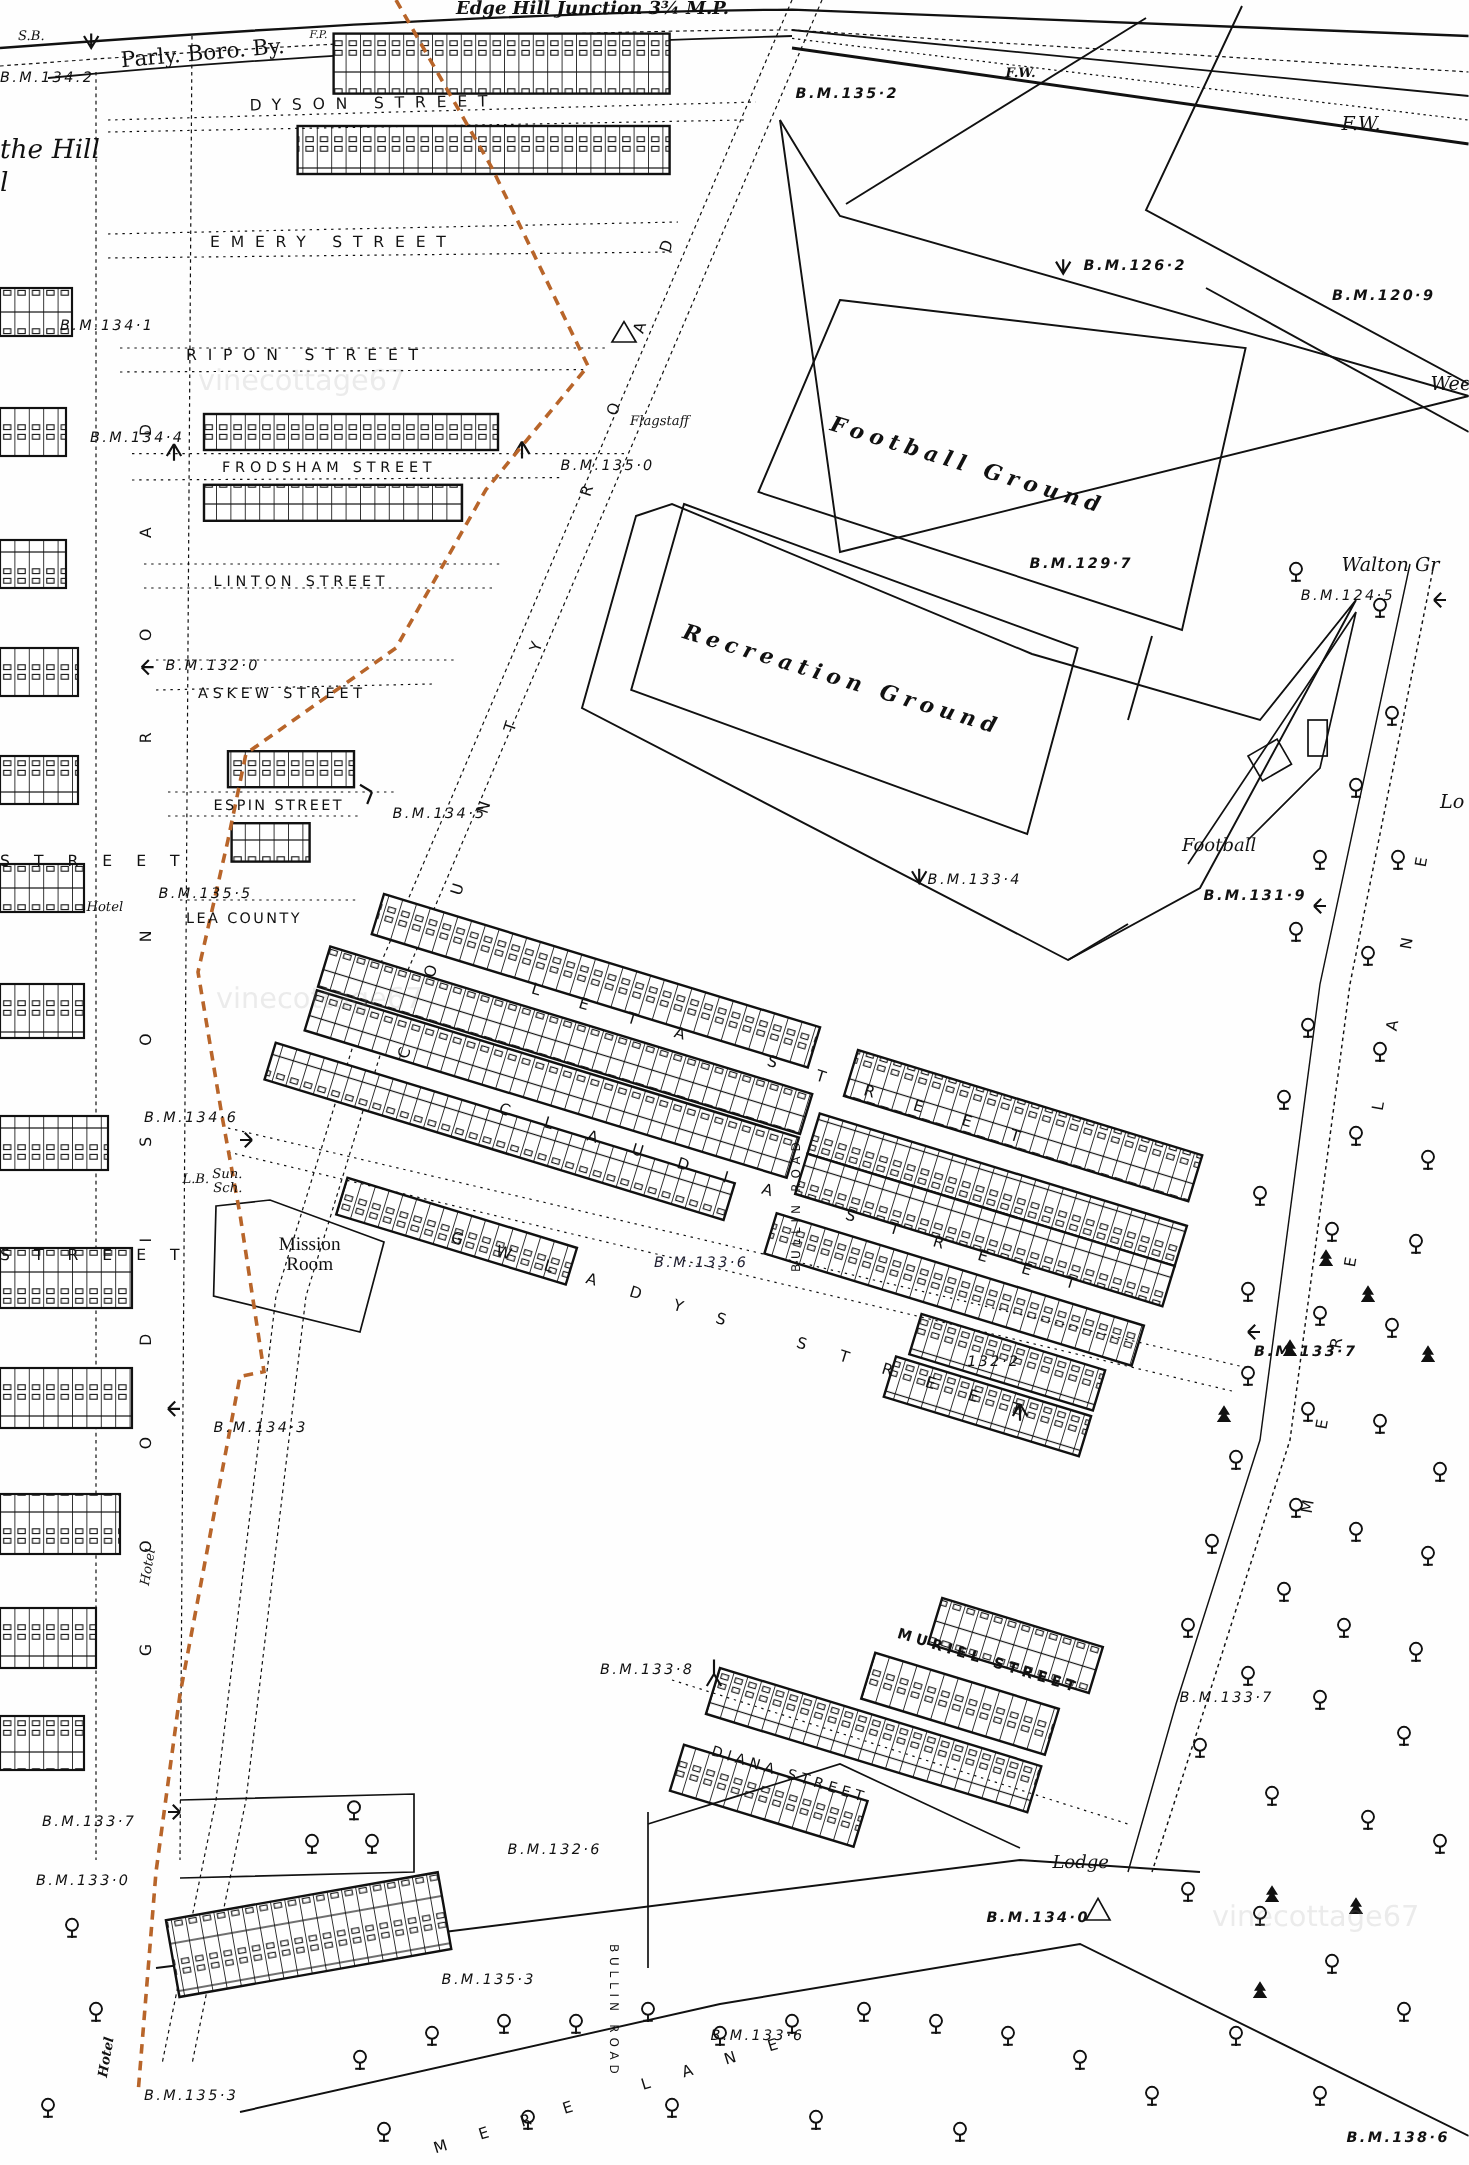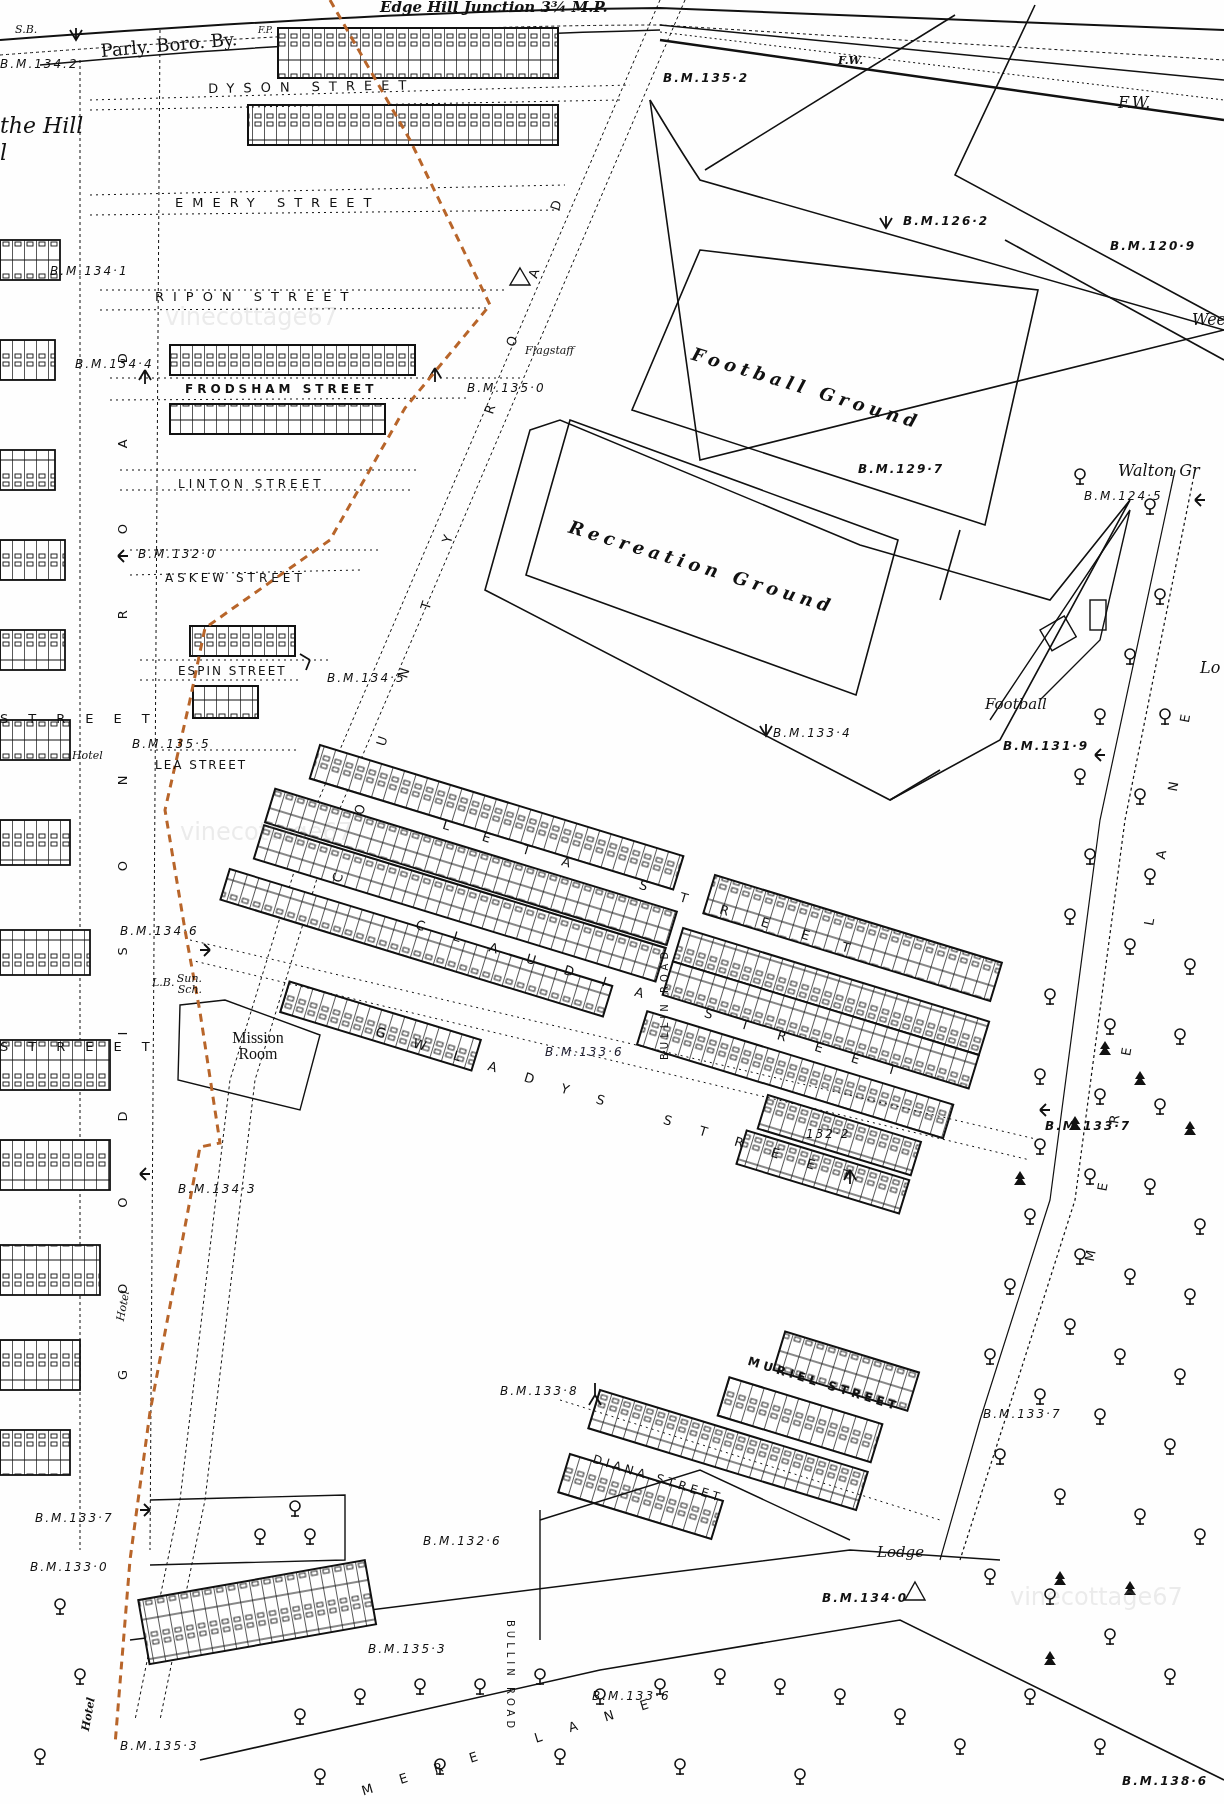--- a/index.html
+++ b/index.html
@@ -297,25 +297,25 @@
   <div class="lbl small" style="left:115px;top:1320px;transform:rotate(-80deg);">Hotel</div>
   <div class="lbl small" style="left:80px;top:1730px;transform:rotate(-80deg);font-weight:bold;">Hotel</div>
   <div class="lbl small" style="left:152px;top:977px;">L.B.</div>
   <div class="lbl small" style="left:170px;top:973px;width:32px;white-space:normal;text-align:right;">Sun. Sch.</div>
   <div class="lbl plain" style="left:228px;top:1030px;width:60px;white-space:normal;">Mission Room</div>
   <div class="lbl big-i" style="left:877px;top:1545px;font-size:15px;">Lodge</div>
 
   <div class="lbl street" style="left:208px;top:82px;transform:rotate(-1deg);">DYSON STREET</div>
   <div class="lbl street" style="left:175px;top:196px;">EMERY STREET</div>
   <div class="lbl street" style="left:155px;top:290px;">RIPON STREET</div>
-  <div class="lbl street-s" style="left:185px;top:383px;font-weight:bold;">FRODSHAM STREET</div>
+  <div class="lbl street-s" style="left:185px;top:383px;">FRODSHAM STREET</div>
   <div class="lbl street-s" style="left:178px;top:478px;">LINTON STREET</div>
   <div class="lbl street-s" style="left:165px;top:572px;">ASKEW STREET</div>
   <div class="lbl street-s" style="left:178px;top:665px;letter-spacing:2px;">ESPIN STREET</div>
-  <div class="lbl street-s" style="left:155px;top:759px;letter-spacing:2px;">LEA STREET</div>
+  <div class="lbl street-s" style="left:155px;top:759px;letter-spacing:2px;">LEA COUNTY</div>
   <div class="lbl street" style="left:445px;top:818px;transform:rotate(17deg);letter-spacing:34px;">LETA STREET</div>
   <div class="lbl street" style="left:418px;top:918px;transform:rotate(17deg);letter-spacing:30px;">CLAUDIA STREET</div>
   <div class="lbl street" style="left:378px;top:1025px;transform:rotate(17deg);letter-spacing:29px;">GWLADYS STREET</div>
   <div class="lbl street-s" style="left:750px;top:1355px;transform:rotate(17deg);font-weight:bold;">MURIEL STREET</div>
   <div class="lbl street-s" style="left:595px;top:1453px;transform:rotate(17deg);">DIANA STREET</div>
   <div class="lbl street-s" style="left:660px;top:1060px;transform:rotate(-90deg);font-size:10px;">BULLIN ROAD</div>
   <div class="lbl street-s" style="left:515px;top:1620px;transform:rotate(90deg);font-size:10px;">BULLIN ROAD</div>
   <div class="lbl street" style="left:360px;top:1785px;transform:rotate(-17deg);letter-spacing:28px;">MERE LANE</div>
   <div class="lbl vert" style="left:1083px;top:1260px;transform:rotate(-80deg);letter-spacing:60px;">MERE LANE</div>
   <div class="lbl vert" style="left:330px;top:880px;transform:rotate(-72deg);letter-spacing:62px;">COUNTY ROAD</div>

